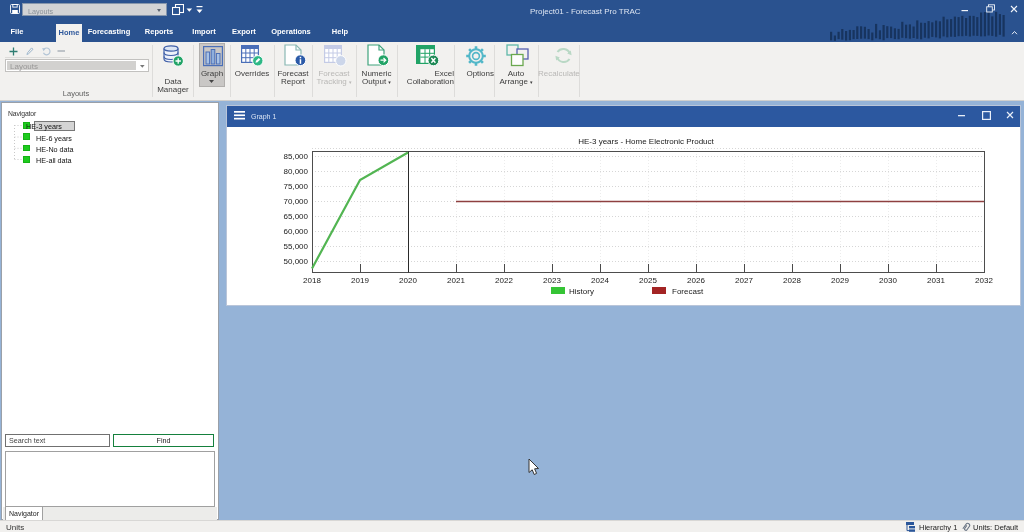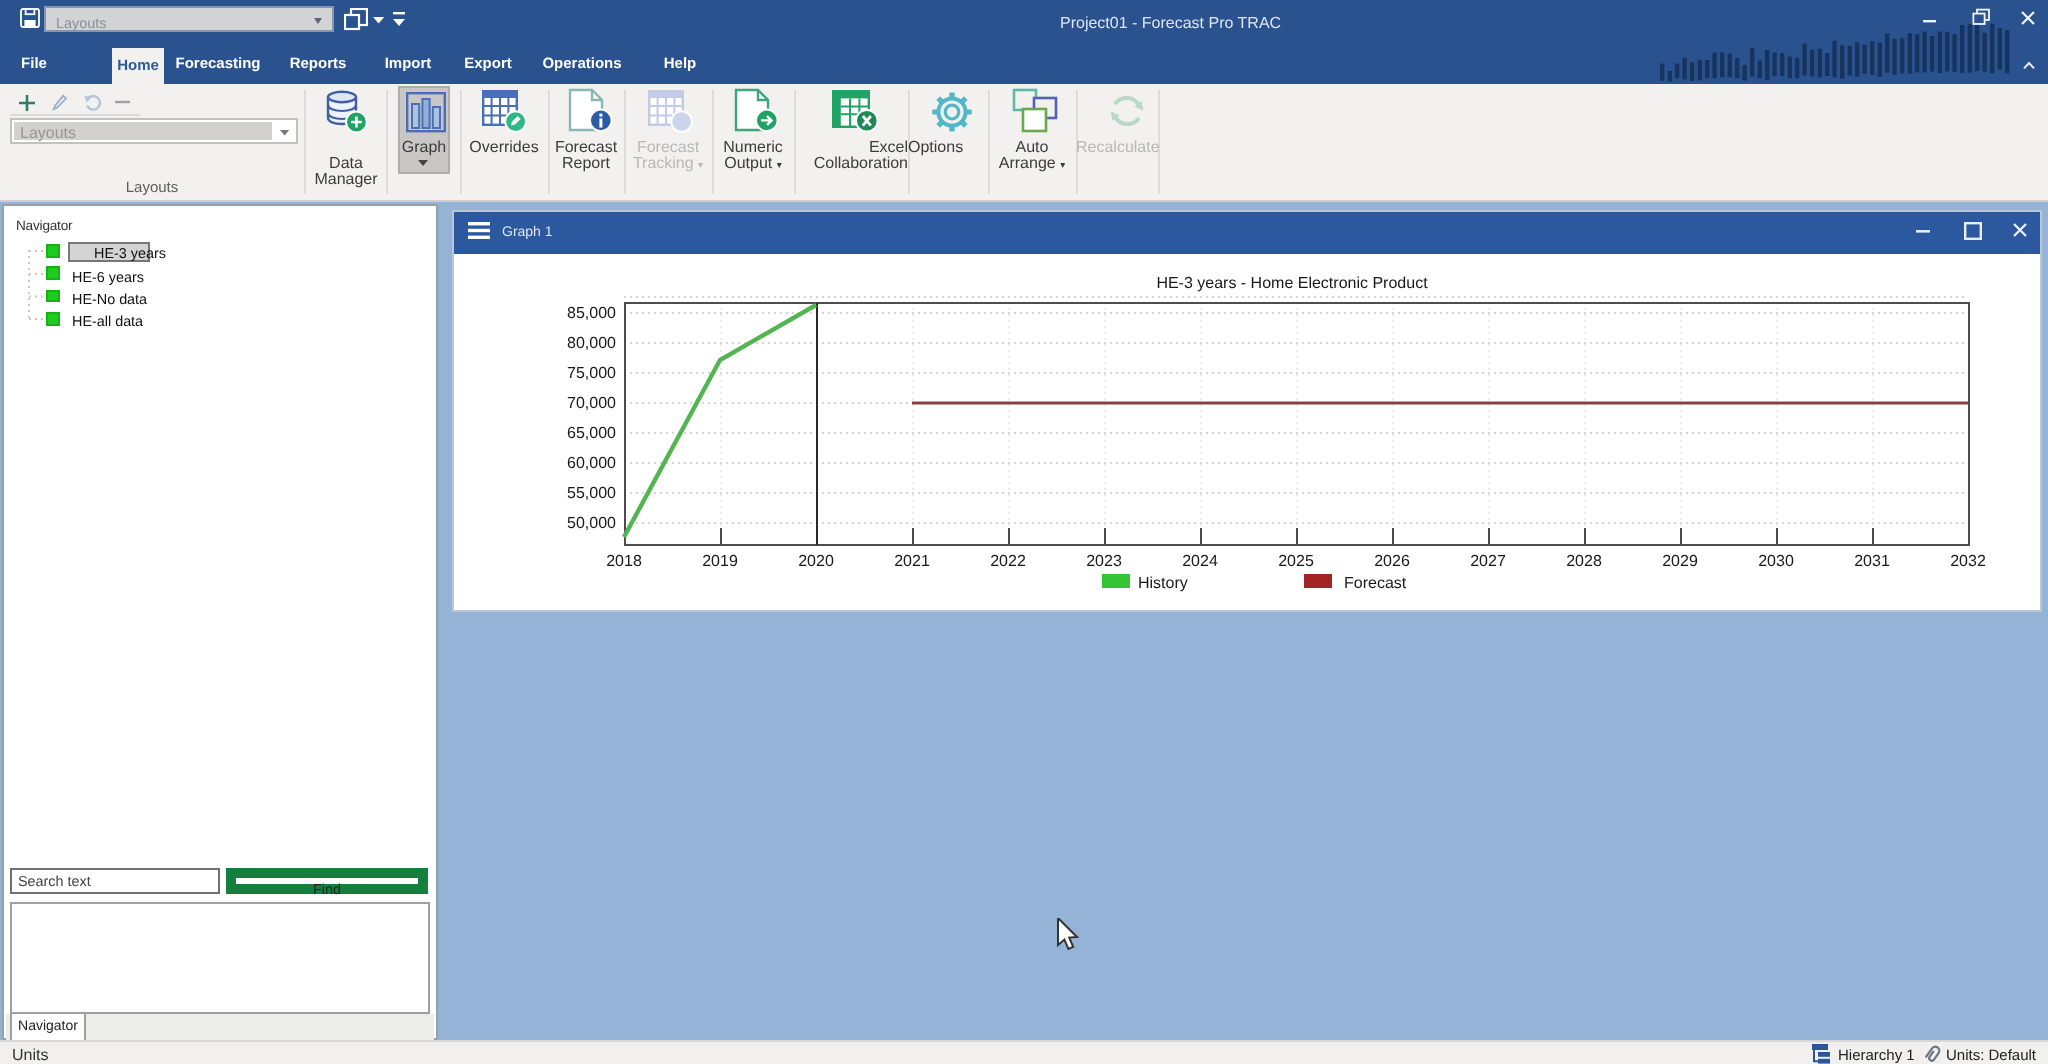--- a/index.html
+++ b/index.html
@@ -28,21 +28,21 @@
 
   
   #mdi { position:absolute; left:0; top:101px; width:1024px; height:419px; background:#95b3d7; }
 
   
   #nav { position:absolute; left:1px; top:1px; width:218px; height:418px; background:#ffffff; border:1px solid #9aa0a8; }
   #nav .title { position:absolute; left:6px; top:7px; font-size:6.8px; color:#333; letter-spacing:-0.1px; }
   .treelbl { position:absolute; left:34px; font-size:7.2px; color:#111; }
   .gsq { position:absolute; left:21px; width:6.5px; height:6.5px; background:#1ecb1e; border:1px solid #15b415; }
   #searchbox { position:absolute; left:3px; top:331px; width:105px; height:13px; border:1px solid #707070; background:#fff; font-size:7.2px; color:#444; padding-left:3px; line-height:11px; }
-  #findbtn { position:absolute; left:111px; top:331px; width:101px; height:13px; border:5px solid #15803d; background:#fff; font-size:7.2px; color:#222; text-align:center; line-height:11px; }
+  #findbtn { position:absolute; left:111px; top:331px; width:101px; height:13px; border:1px solid #15803d; background:#fff; font-size:7.2px; color:#222; text-align:center; line-height:11px; }
   #listbox { position:absolute; left:3px; top:348px; width:210px; height:56px; border:1px solid #a0a0a0; background:#fff; }
   #navtabstrip { position:absolute; left:1px; top:404px; width:214px; height:14px; background:#ececea; }
   #navtab { position:absolute; left:2px; top:0px; width:38px; height:14px; background:#fff; border:1px solid #a0a0a0; border-top:none; font-size:7px; color:#222; text-align:center; line-height:13px; }
 
   
   #gwin { position:absolute; left:226px; top:4px; width:795px; height:201px; background:#fff; border:1px solid #b9c5d9; }
   #gtitle { position:absolute; left:0; top:0; width:793px; height:21px; background:#2c58a0; }
   #gtitle .txt { position:absolute; left:24px; top:7px; font-size:7px; color:#dce6f5; }
   #gcontent { position:absolute; left:0; top:21px; width:793px; height:178px; background:#fff; }
 
@@ -262,37 +262,37 @@
 
   <div class="abs" style="left:153px;top:36px;width:40px;font-size:8px;color:#3c3c3c;text-align:center;line-height:8px;">Data<br>Manager</div>
   <div class="abs" style="left:199px;top:28px;width:26px;font-size:8px;color:#3c3c3c;text-align:center;line-height:8px;">Graph<br><svg width="6" height="4" viewBox="0 0 6 4" style="margin-top:1px">
         <polygon points="0,0 5,0 2.5,3" fill="#444"></polygon>
       </svg></div>
   <div class="abs" style="left:230px;top:28px;width:44px;font-size:8px;color:#3c3c3c;text-align:center;line-height:8px;">Overrides</div>
   <div class="abs" style="left:274px;top:28px;width:38px;font-size:8px;color:#3c3c3c;text-align:center;line-height:8px;">Forecast<br>Report</div>
   <div class="abs" style="left:312px;top:28px;width:44px;font-size:8px;color:#b9b8b6;text-align:center;line-height:8px;">Forecast<br>Tracking <span style="font-size:5px">▾</span></div>
   <div class="abs" style="left:356px;top:28px;width:41px;font-size:8px;color:#3c3c3c;text-align:center;line-height:8px;">Numeric<br>Output <span style="font-size:5px">▾</span></div>
   <div class="abs" style="left:397px;top:28px;width:57px;font-size:8px;color:#3c3c3c;text-align:right;line-height:8px;">Excel<br>Collaboration</div>
-  <div class="abs" style="left:454px;top:28px;width:40px;font-size:8px;color:#3c3c3c;text-align:left;line-height:8px;">Options</div>
+  <div class="abs" style="left:454px;top:28px;width:40px;font-size:8px;color:#3c3c3c;text-align:right;line-height:8px;">Options</div>
   <div class="abs" style="left:494px;top:28px;width:44px;font-size:8px;color:#3c3c3c;text-align:center;line-height:8px;">Auto<br>Arrange <span style="font-size:5px">▾</span></div>
   <div class="abs" style="left:538px;top:28px;width:41px;font-size:8px;color:#b9b8b6;line-height:8px;">Recalculate</div>
 </div>
 <div id="mdi">
   <div id="nav">
     <div class="title">Navigator</div>
     <svg class="abs" style="left:0;top:0" width="216" height="70" viewBox="0 0 216 70">
       <path d="M12.5,22 V56.5" stroke="#c8c8c8" stroke-width="1" stroke-dasharray="1 2"></path>
       <path d="M12.5,22.5 H20 M12.5,34 H20 M12.5,45.3 H20 M12.5,56.5 H20" stroke="#c8c8c8" stroke-width="1" stroke-dasharray="1 2"></path>
     </svg>
     <div class="gsq" style="top:19px"></div>
     <div class="gsq" style="top:30.4px"></div>
     <div class="gsq" style="top:41.6px"></div>
     <div class="gsq" style="top:53px"></div>
     <div class="abs" style="left:32px;top:17.5px;width:41px;height:10px;background:#d4d4d4;border:1px solid #777;"></div>
-    <div class="treelbl" style="top:19px;left:45px;">HE-3 years</div>
+    <div class="treelbl" style="top:19px;left:24px;">HE-3 years</div>
     <div class="treelbl" style="top:30.5px;">HE-6 years</div>
     <div class="treelbl" style="top:41.8px;">HE-No data</div>
     <div class="treelbl" style="top:53px;">HE-all data</div>
     <div id="searchbox">Search text</div>
     <div id="findbtn">Find</div>
     <div id="listbox"></div>
     <div id="navtabstrip">
         <div id="navtab">Navigator</div>
       </div>
   </div>

